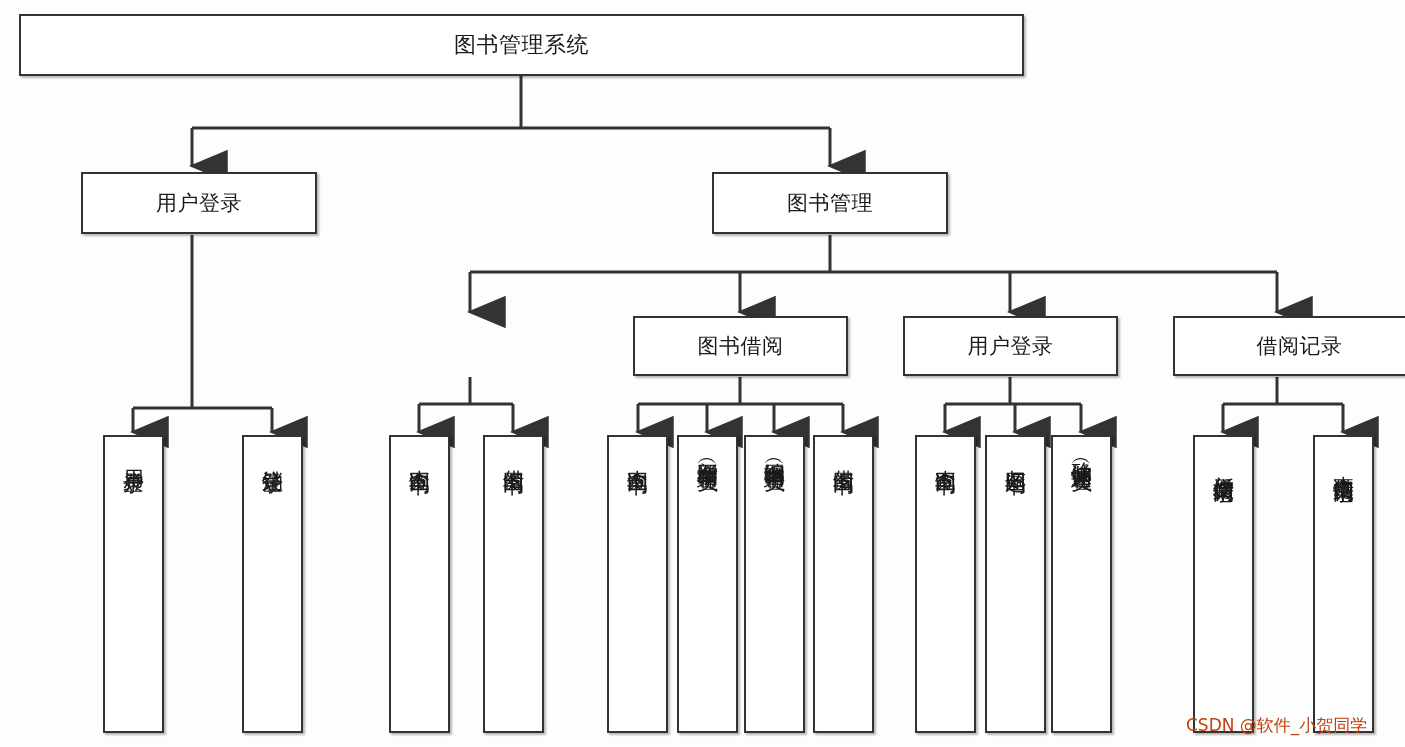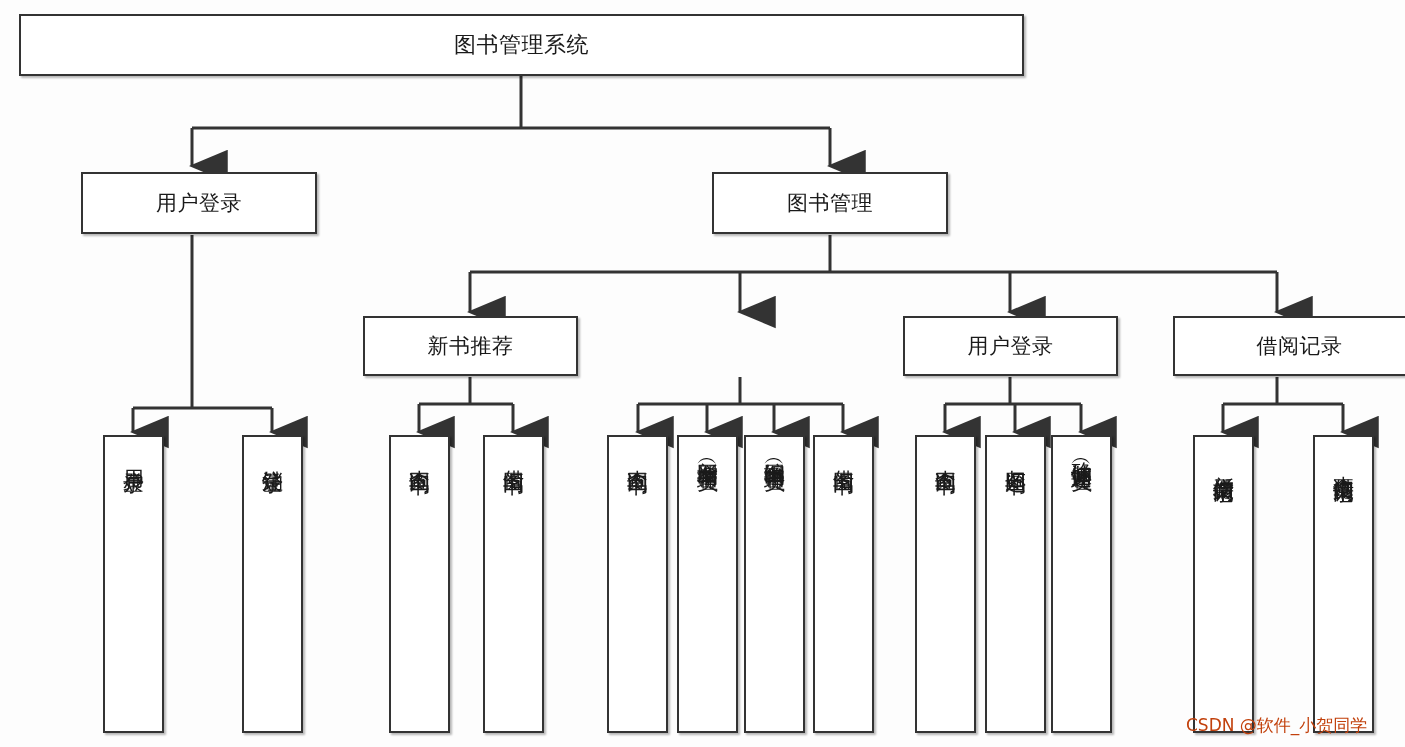--- a/index.html
+++ b/index.html
@@ -131,24 +131,24 @@
   </div>
 
   <div class="node h" style="left:81px; top:172px; width:236px; height:62px;">
     <span class="label">用户登录</span>
   </div>
 
   <div class="node h" style="left:712px; top:172px; width:236px; height:62px;">
     <span class="label">图书管理</span>
   </div>
 
-  <div class="node h" style="left:363px; top:316px; width:215px; height:60px;">
-    <span class="label">新书推荐</span>
-  </div>
-
+
+  <div class="node h" style="left:633px; top:316px; width:215px; height:60px;">
+    <span class="label">图书借阅</span>
+  </div>
 
   <div class="node h" style="left:903px; top:316px; width:215px; height:60px;">
     <span class="label">用户登录</span>
   </div>
 
   <div class="node h" style="left:1173px; top:316px; width:253px; height:60px;">
     <span class="label">借阅记录</span>
   </div>
 
   <div class="node v" style="left:103px; top:435px; width:61px; height:298px;">

